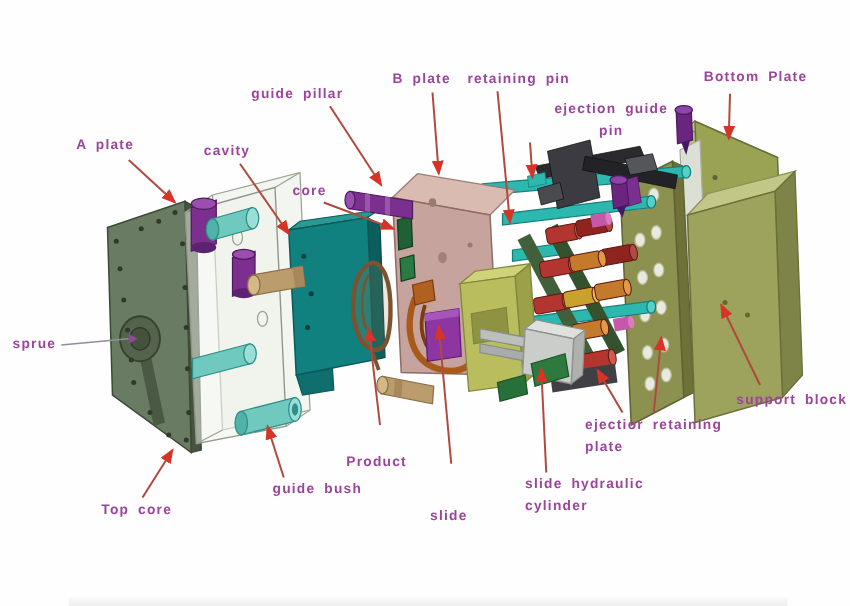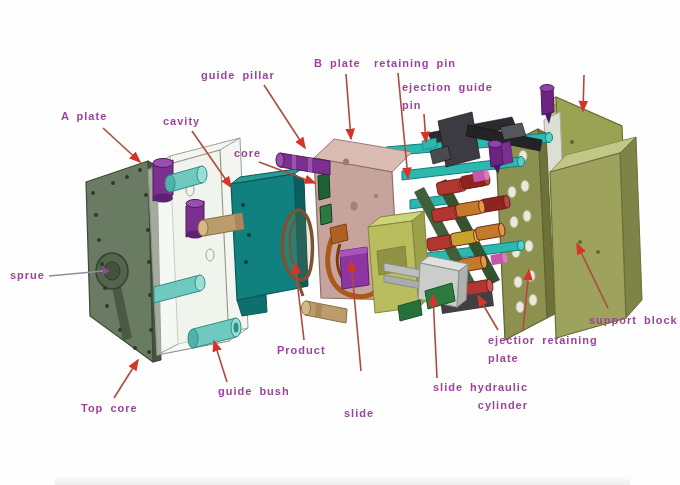--- a/index.html
+++ b/index.html
@@ -316,27 +316,28 @@
     <line x1="523" y1="330" x2="529" y2="270" marker-end="url(#ah)"></line>
     <line x1="608" y1="308" x2="577" y2="244" marker-end="url(#ah)"></line>
     <line x1="49" y1="276" x2="103" y2="271" stroke="#8f8f9c" stroke-width="1.4"></line>
     <polygon points="103,267 103,275 110,271" fill="#8d4a9a" stroke="none"></polygon>
   </g>
 </svg>
 
   <div class="lbl" style="left:201px;top:67px;">guide pillar</div>
   <div class="lbl" style="left:314px;top:55px;">B plate</div>
   <div class="lbl" style="left:374px;top:55px;">retaining pin</div>
-  <div class="lbl wrap" style="left:402px;top:79px;width:106px;">ejection guide pin</div>
+  <div class="lbl wrap" style="left:436px;top:79px;width:106px;text-align:center;">ejection guide pin</div>
+  <div class="lbl" style="left:563px;top:54px;">Bottom Plate</div>
   <div class="lbl" style="left:61px;top:108px;">A plate</div>
   <div class="lbl" style="left:163px;top:113px;">cavity</div>
   <div class="lbl" style="left:234px;top:145px;">core</div>
   <div class="lbl" style="left:10px;top:267px;">sprue</div>
   <div class="lbl" style="left:81px;top:400px;">Top core</div>
   <div class="lbl" style="left:202px;top:383px;margin-left:16px;">guide bush</div>
-  <div class="lbl" style="left:277px;top:342px;">Product</div>
+  <div class="lbl" style="left:277px;top:362px;">Product</div>
   <div class="lbl" style="left:344px;top:372px;margin-top:33px;">slide</div>
-  <div class="lbl wrap" style="left:420px;top:379px;width:108px;text-align:right;">slide hydraulic cylinder</div>
-  <div class="lbl wrap" style="left:488px;top:332px;width:128px;">ejectior retaining plate</div>
+  <div class="lbl wrap" style="left:420px;top:379px;width:108px;">slide hydraulic cylinder</div>
+  <div class="lbl wrap" style="left:468px;top:332px;width:128px;">ejectior retaining plate</div>
   <div class="lbl" style="left:589px;top:312px;">support block</div>
 
   <div class="floor-shadow"></div>
 </div>
 
 </body></html>

